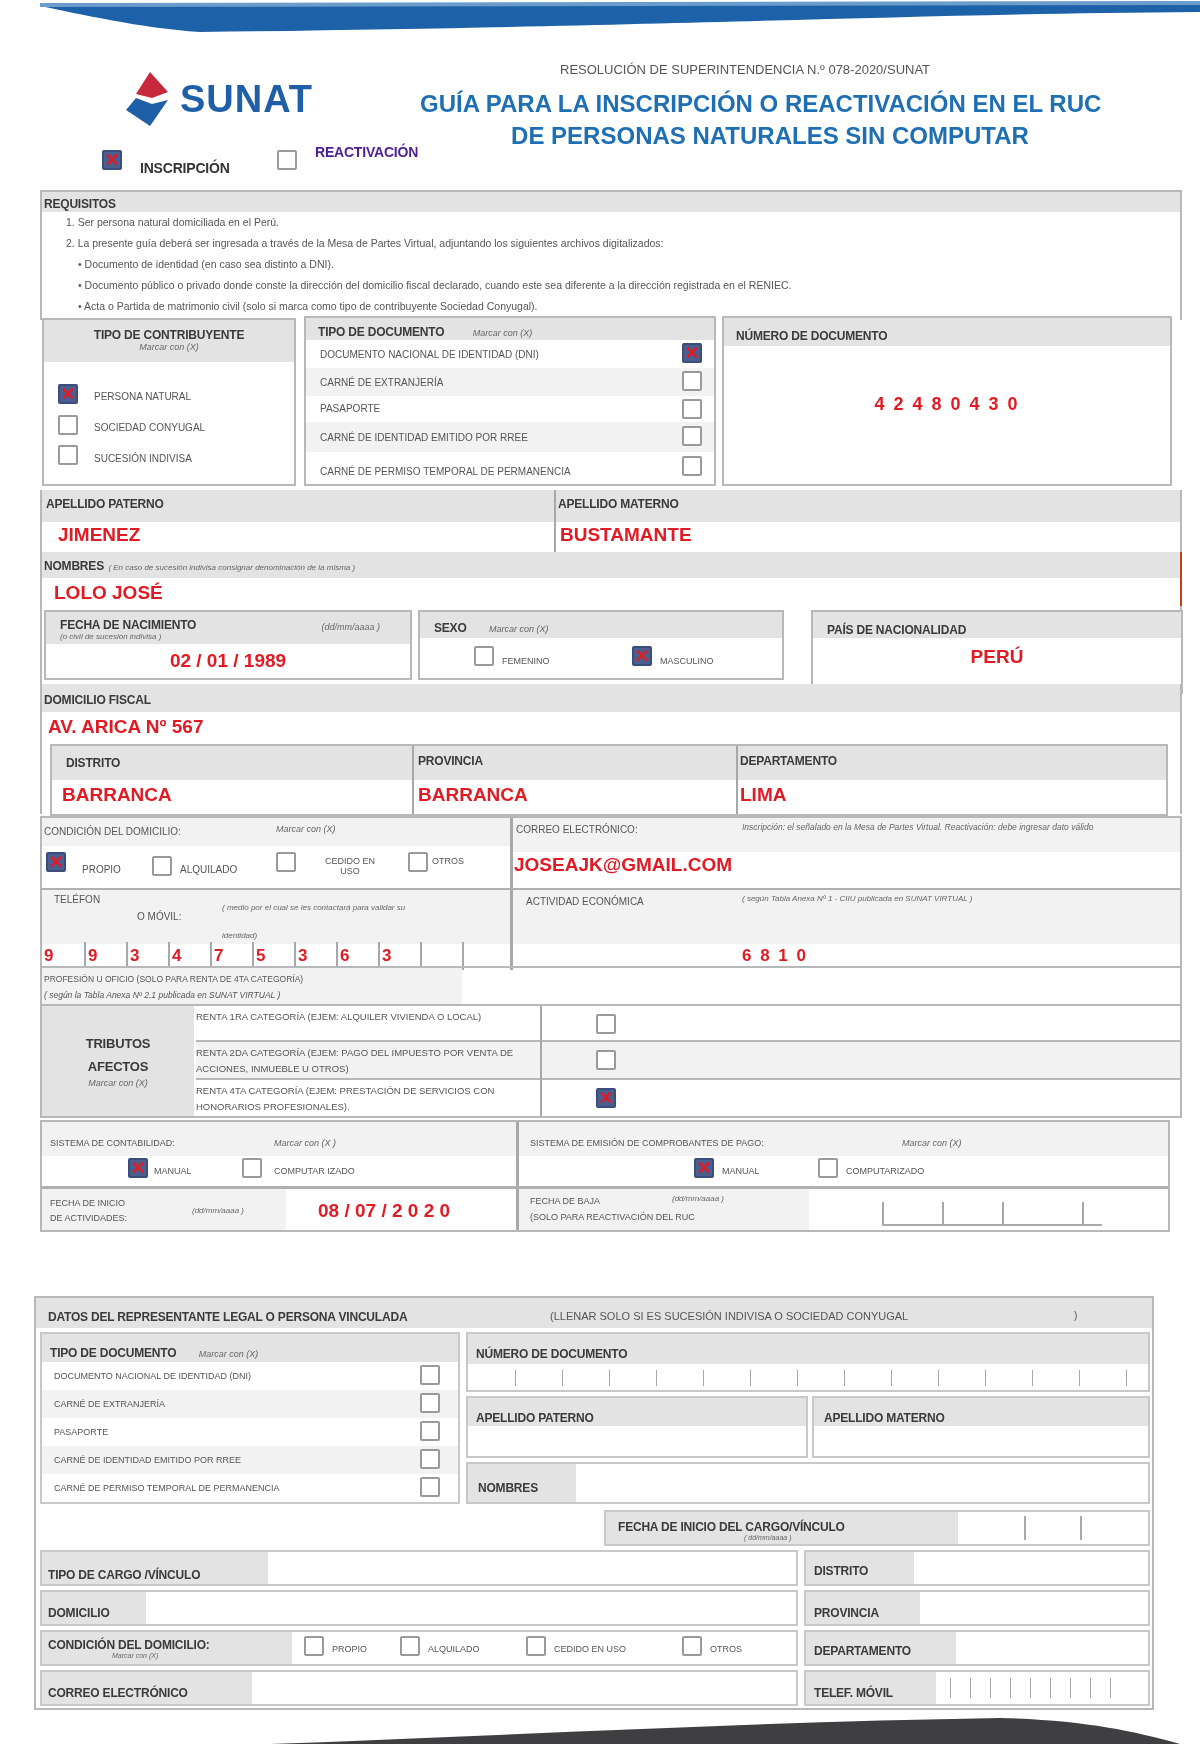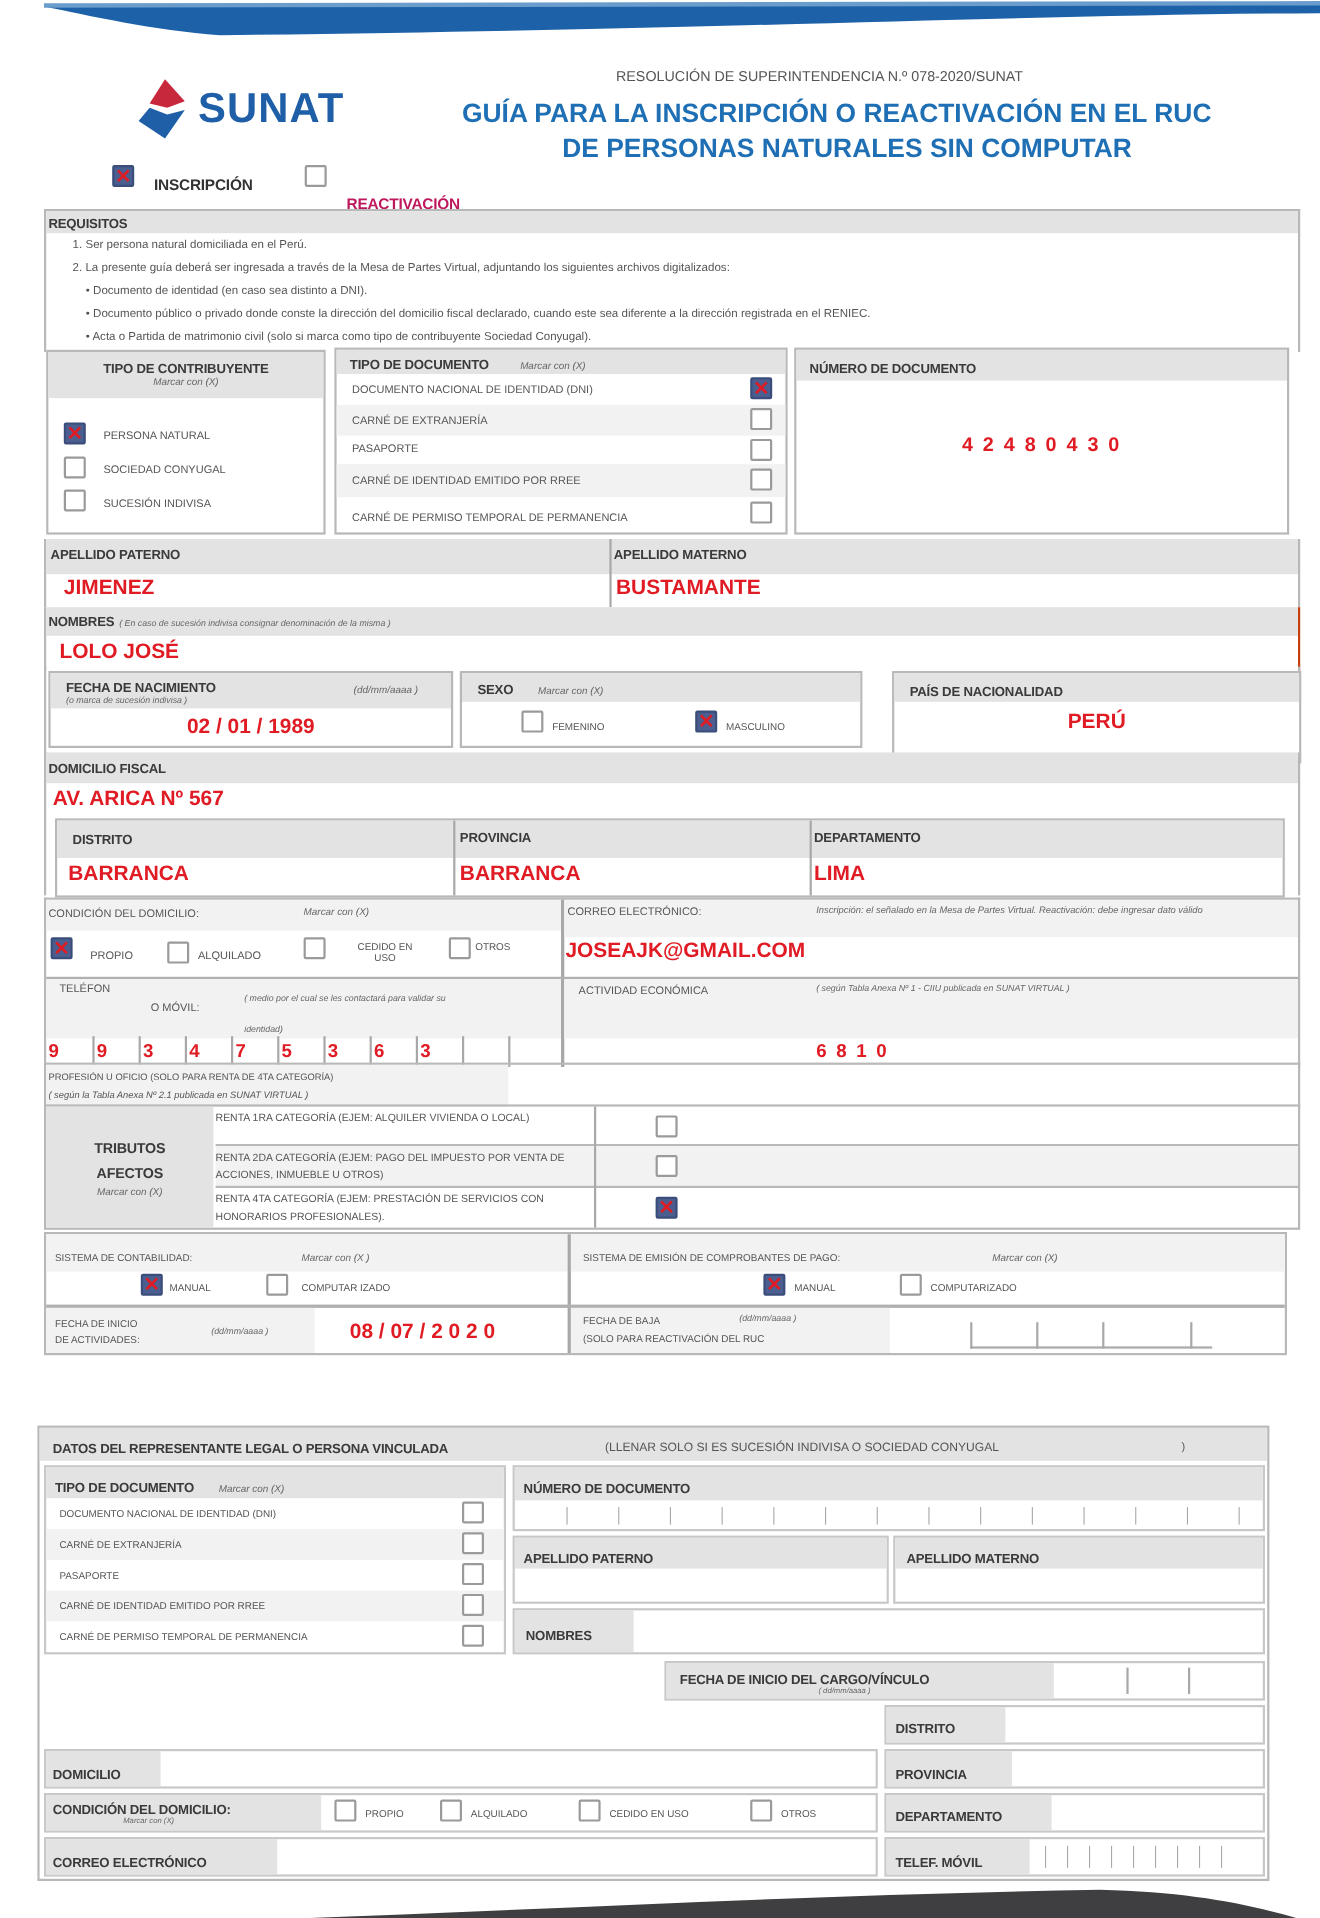--- a/index.html
+++ b/index.html
@@ -34,21 +34,21 @@
   <span class="abs" style="left:58px;top:8px;font-size:38px;font-weight:bold;color:#1f5fa8;letter-spacing:1px">SUNAT</span>
 </div>
 
 <div class="abs" style="left:560px;top:62px;font-size:13px;color:#555">RESOLUCIÓN DE SUPERINTENDENCIA N.º 078-2020/SUNAT</div>
 <div class="abs" style="left:420px;top:90px;width:700px;text-align:left;font-size:24px;font-weight:bold;color:#1f6fb5">GUÍA PARA LA INSCRIPCIÓN O REACTIVACIÓN EN EL RUC</div>
 <div class="abs" style="left:420px;top:122px;width:700px;text-align:center;font-size:24px;font-weight:bold;color:#1f6fb5">DE PERSONAS NATURALES SIN COMPUTAR</div>
 
 <div class="cb x" style="left:102px;top:150px"></div>
 <span class="abs lbl" style="left:140px;top:160px;font-size:14px;color:#333">INSCRIPCIÓN</span>
 <div class="cb" style="left:277px;top:150px"></div>
-<span class="abs lbl" style="left:315px;top:177px;font-size:14px;color:#be185d">REACTIVACIÓN</span>
+<span class="abs lbl" style="left:315px;top:144px;font-size:14px;color:#4c1d95">REACTIVACIÓN</span>
 
 <div class="abs box" style="left:40px;top:190px;width:1142px;height:130px;border-bottom:none">
   <div class="hdr" style="height:20px;padding:2px 2px">
     <span class="lbl" style="font-size:12px">REQUISITOS</span>
   </div>
   <div style="padding-left:24px;font-size:10.5px;color:#555;line-height:21px">
     <div>1. Ser persona natural domiciliada en el Perú.</div>
     <div>2. La presente guía deberá ser ingresada a través de la Mesa de Partes Virtual, adjuntando los siguientes archivos digitalizados:</div>
     <div style="padding-left:12px">• Documento de identidad (en caso sea distinto a DNI).</div>
     <div style="padding-left:12px">• Documento público o privado donde conste la dirección del domicilio fiscal declarado, cuando este sea diferente a la dirección registrada en el RENIEC.</div>
@@ -117,21 +117,21 @@
     <span class="lbl">NOMBRES</span>
     <span class="note" style="font-size:8px">( En caso de sucesión indivisa consignar denominación de la misma )</span>
   </div>
   <span class="abs val" style="left:12px;top:30px">LOLO JOSÉ</span>
 </div>
 
 <div class="abs" style="left:40px;top:606px;width:1142px;height:80px;border-left:2px solid #b8b8b8;border-right:2px solid #b8b8b8"></div>
 <div class="abs box" style="left:44px;top:610px;width:368px;height:70px">
   <div class="hdr" style="height:32px;padding:6px 14px;position:relative">
     <div class="lbl">FECHA DE NACIMIENTO</div>
-    <div class="note" style="font-size:8px">(o marca de sucesión indivisa )</div>
+    <div class="note" style="font-size:8px">(o civil de sucesión indivisa )</div>
     <span class="abs note" style="right:30px;top:10px">(dd/mm/aaaa )</span>
   </div>
   <div class="val" style="text-align:center;margin-top:6px">02 / 01 / 1989</div>
 </div>
 <div class="abs box" style="left:418px;top:610px;width:366px;height:70px">
   <div class="hdr" style="height:26px;padding:6px 14px">
     <span class="lbl">SEXO</span>
     <span class="note" style="margin-left:18px">Marcar con (X)</span>
   </div>
   <div class="cb" style="left:54px;top:34px"></div>
@@ -360,20 +360,25 @@
     <div class="hdr abs" style="left:0;top:0;width:352px;height:32px"></div>
     <span class="abs lbl" style="left:12px;top:8px">FECHA DE INICIO DEL CARGO/VÍNCULO</span>
     <span class="abs note" style="left:138px;top:22px;font-size:7px">( dd/mm/aaaa )</span>
     <div class="abs" style="left:352px;top:0;width:190px;height:32px">
       <div class="vline" style="left:66px;top:4px;height:24px"></div>
       <div class="vline" style="left:122px;top:4px;height:24px"></div>
     </div>
   </div>
 
   <div class="abs" style="left:4px;top:252px;width:758px;height:154px">
+    <div class="abs" style="left:0;top:0;width:758px;height:36px;border:2px solid #c8c8c8">
+      <div class="hdr abs" style="left:0;top:0;width:226px;height:32px"></div>
+      <span class="abs lbl" style="left:6px;top:16px">TIPO DE CARGO /VÍNCULO</span>
+      <div class="abs" style="left:226px;top:0;width:528px;height:32px"></div>
+    </div>
     <div class="abs" style="left:0;top:40px;width:758px;height:36px;border:2px solid #c8c8c8">
       <div class="hdr abs" style="left:0;top:0;width:104px;height:32px"></div>
       <span class="abs lbl" style="left:6px;top:14px">DOMICILIO</span>
       <div class="abs" style="left:104px;top:0;width:650px;height:32px"></div>
     </div>
     <div class="abs" style="left:0;top:80px;width:758px;height:36px;border:2px solid #c8c8c8">
       <div class="hdr abs" style="left:0;top:0;width:250px;height:32px"></div>
       <span class="abs lbl" style="left:6px;top:6px">CONDICIÓN DEL DOMICILIO:</span>
       <span class="abs note" style="left:70px;top:20px;font-size:7px">Marcar con (X)</span>
       <div class="cb" style="left:262px;top:4px"></div>

